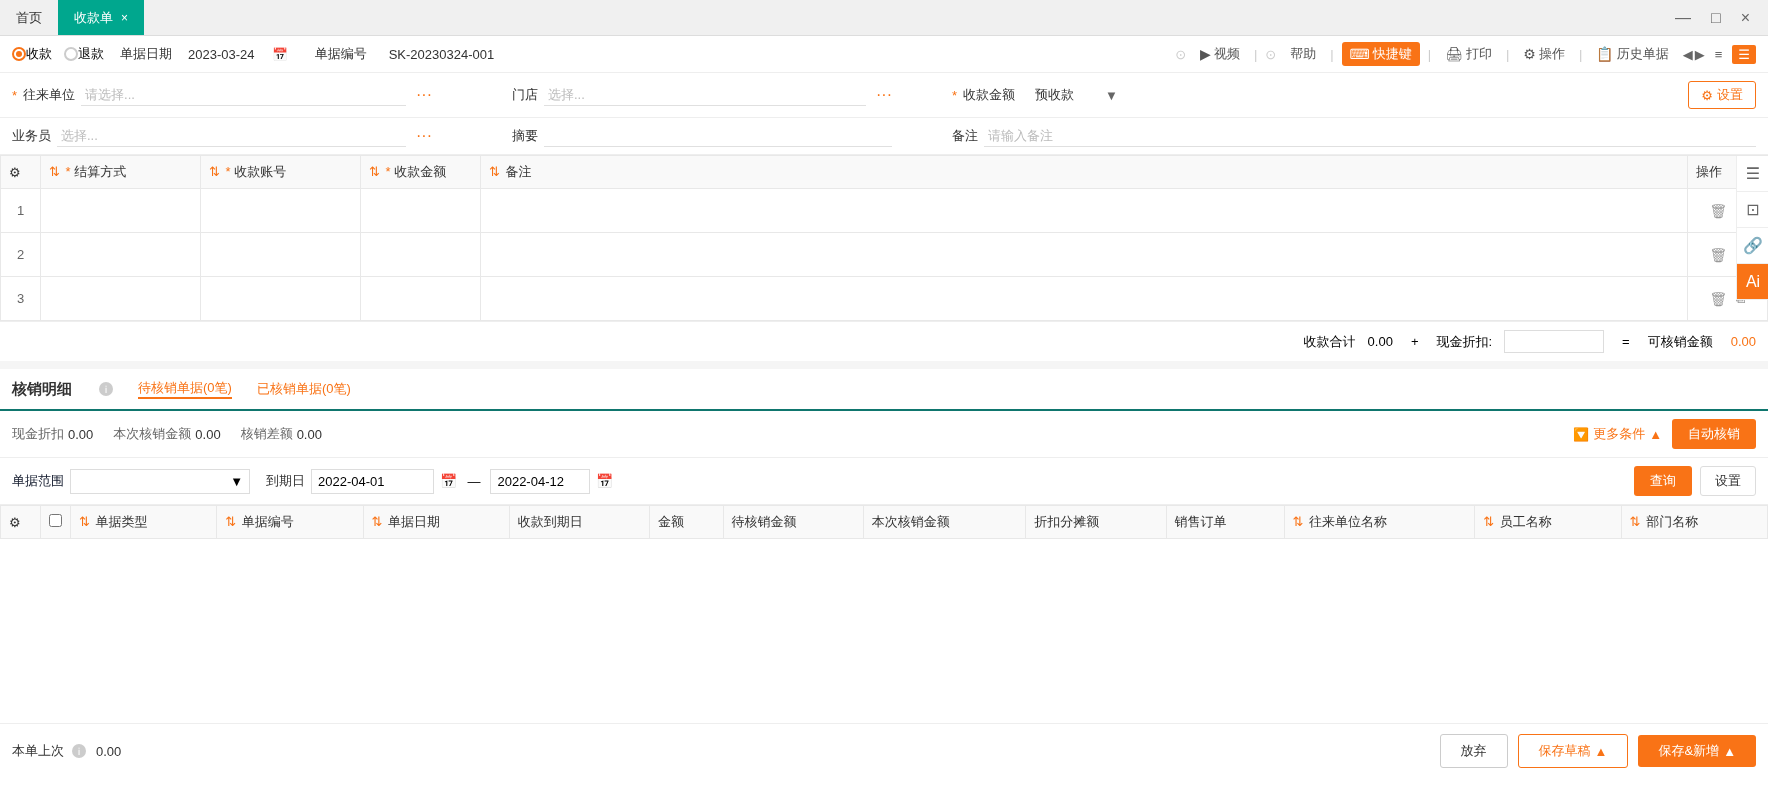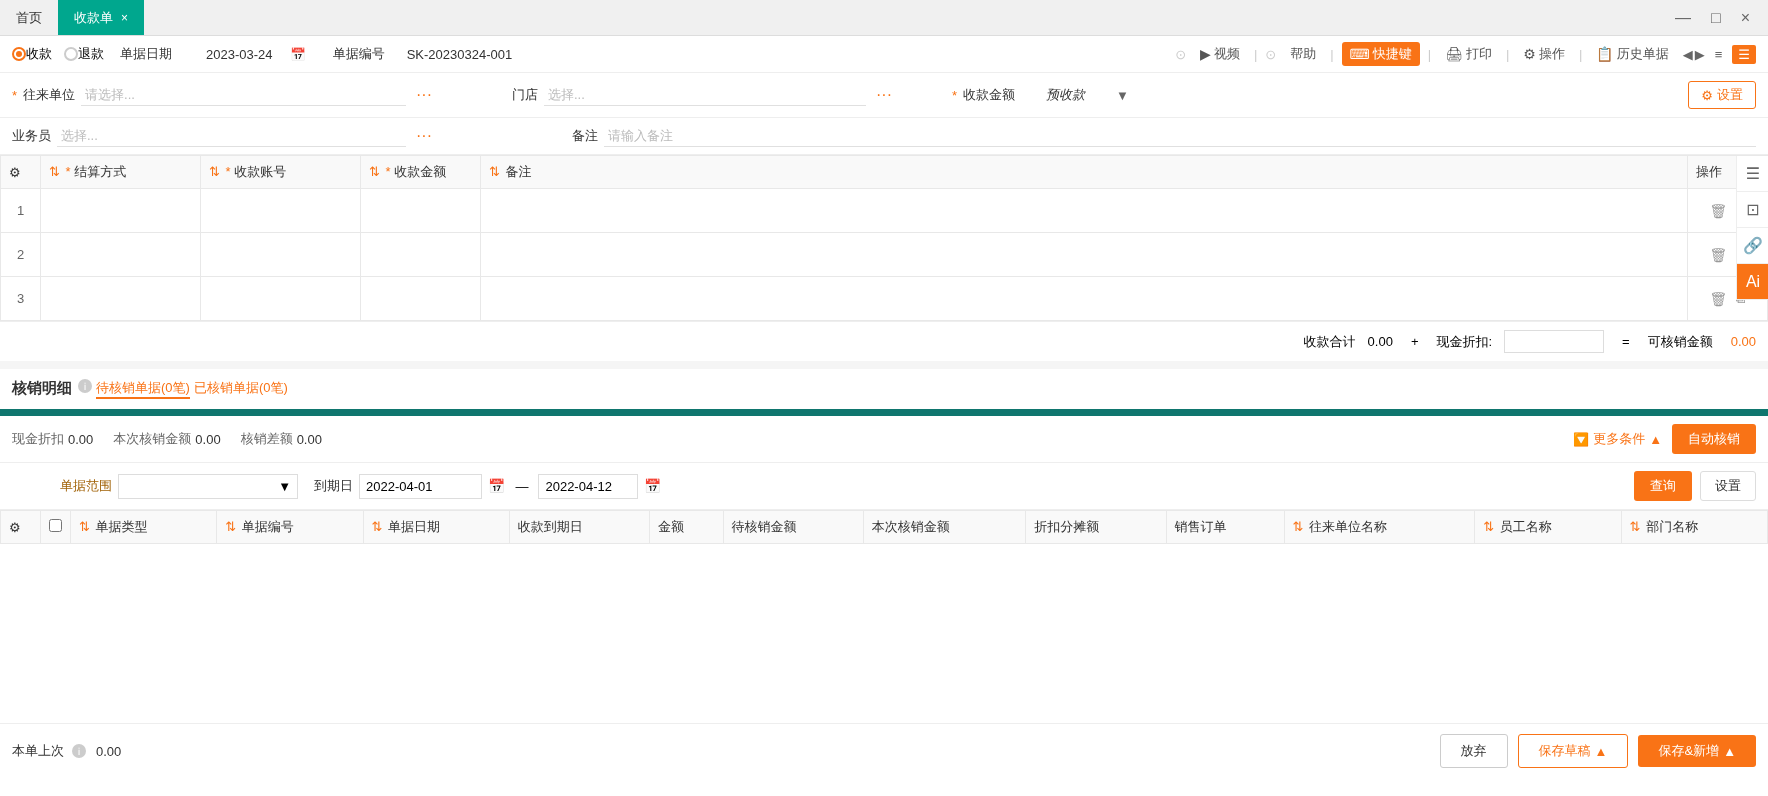--- a/index.html
+++ b/index.html
@@ -129,22 +129,22 @@
     
     .section-divider {
       height: 8px; background: #f5f5f5;
     }
 
     
     .verify-section {
       background: #fff; flex: 1; display: flex; flex-direction: column;
     }
     .verify-header {
-      display: flex; gap: 4px;
-      padding: 10px 12px; border-bottom: 7px solid #0f766e;
+      display: flex; align-items: center; gap: 25px;
+      padding: 10px 12px; border-bottom: 2px solid #0f766e;
     }
     .verify-title { font-size: 15px; font-weight: bold; color: #333; }
     .verify-tab {
       color: #f97316; cursor: pointer; font-size: 13px;
     }
     .verify-tab.active { border-bottom: 2px solid #f97316; }
 
     .verify-stats {
       display: flex; align-items: center; gap: 20px;
       padding: 8px 12px; border-bottom: 1px solid #eee;
@@ -265,21 +265,21 @@
         </div>
         <span>收款</span>
       </div>
       <div class="radio-item">
         <div class="radio-circle"></div>
         <span>退款</span>
       </div>
     </div>
 
     <span style="color:#333;">单据日期</span>
-    <span style="color:#333;font-weight:500;margin-left:18px;">2023-03-24</span>
+    <span style="color:#333;font-weight:500;margin-left:0;">2023-03-24</span>
     <span class="icon-btn" style="color:#f97316;">📅</span>
 
     <span style="color:#333;margin-left:8px;">单据编号</span>
     <span style="color:#333;font-weight:500;margin-left:6px;">SK-20230324-001</span>
 
     <div class="toolbar-right">
       <span class="toolbar-sep">⊙</span>
       <div class="toolbar-icon-btn">
         <span class="icon">▶</span>
         <span>视频</span>
@@ -333,21 +333,21 @@
       <span style="color:#333;white-space:nowrap;">门店</span>
       <input class="field-input" type="text" placeholder="选择..." style="">
       <span class="more-btn">···</span>
     </div>
 
     <div style="width:60px;"></div>
 
     <div class="form-field" style="flex:0 0 auto;">
       <span class="required-mark">*</span>
       <span style="color:#333;white-space:nowrap;">收款金额</span>
-      <span style="color:#333;margin-left:25px;min-width:60px;font-style:italic;">预收款</span>
+      <span style="color:#333;margin-left:14px;min-width:60px;">预收款</span>
       <span style="cursor:pointer;color:#666;margin-left:4px;">▼</span>
     </div>
 
     <div style="margin-left:auto;">
       <button class="setting-btn">
         <span>⚙</span>
         <span>设置</span>
       </button>
     </div>
   </div>
@@ -355,20 +355,24 @@
   <div class="form-row-2" style="display:flex;align-items:center;padding:7px 12px;background:#fff;border-bottom:1px solid #eee;gap:0;">
 
     <div class="form-field" style="flex:2;max-width:420px;">
       <span style="color:#333;white-space:nowrap;">业务员</span>
       <input class="field-input" type="text" placeholder="选择..." style="">
       <span class="more-btn">···</span>
     </div>
 
     <div style="width:80px;"></div>
 
+    <div class="form-field" style="flex:2;max-width:380px;">
+      <span style="color:#333;white-space:nowrap;">摘要</span>
+      <input class="field-input" type="text" style="flex: 1 1 0%;">
+    </div>
 
     <div style="width:60px;"></div>
 
     <div class="form-field" style="flex:2;">
       <span style="color:#333;white-space:nowrap;">备注</span>
       <input class="field-input" type="text" style="flex: 1 1 0%;" placeholder="请输入备注">
     </div>
   </div>
 
   <div class="table-container">
@@ -487,21 +491,21 @@
           <span>🔽</span>
           <span>更多条件</span>
           <span>▲</span>
         </div>
         <button class="query-btn">自动核销</button>
       </div>
     </div>
 
     <div class="verify-filters">
       <div class="filter-field">
-        <span style="white-space:nowrap;color:#a16207;margin-left:48px;">单据范围</span>
+        <span style="white-space:nowrap;color:#0f172a;">单据范围</span>
         <div class="filter-select" style="min-width:180px;">
           <span></span>
           <span>▼</span>
         </div>
       </div>
 
       <div class="filter-field">
         <span style="white-space:nowrap;color:#333;">到期日</span>
         <input class="filter-input" type="text" style="width: 123px;" value="2022-04-01">
         <span class="date-icon">📅</span>

